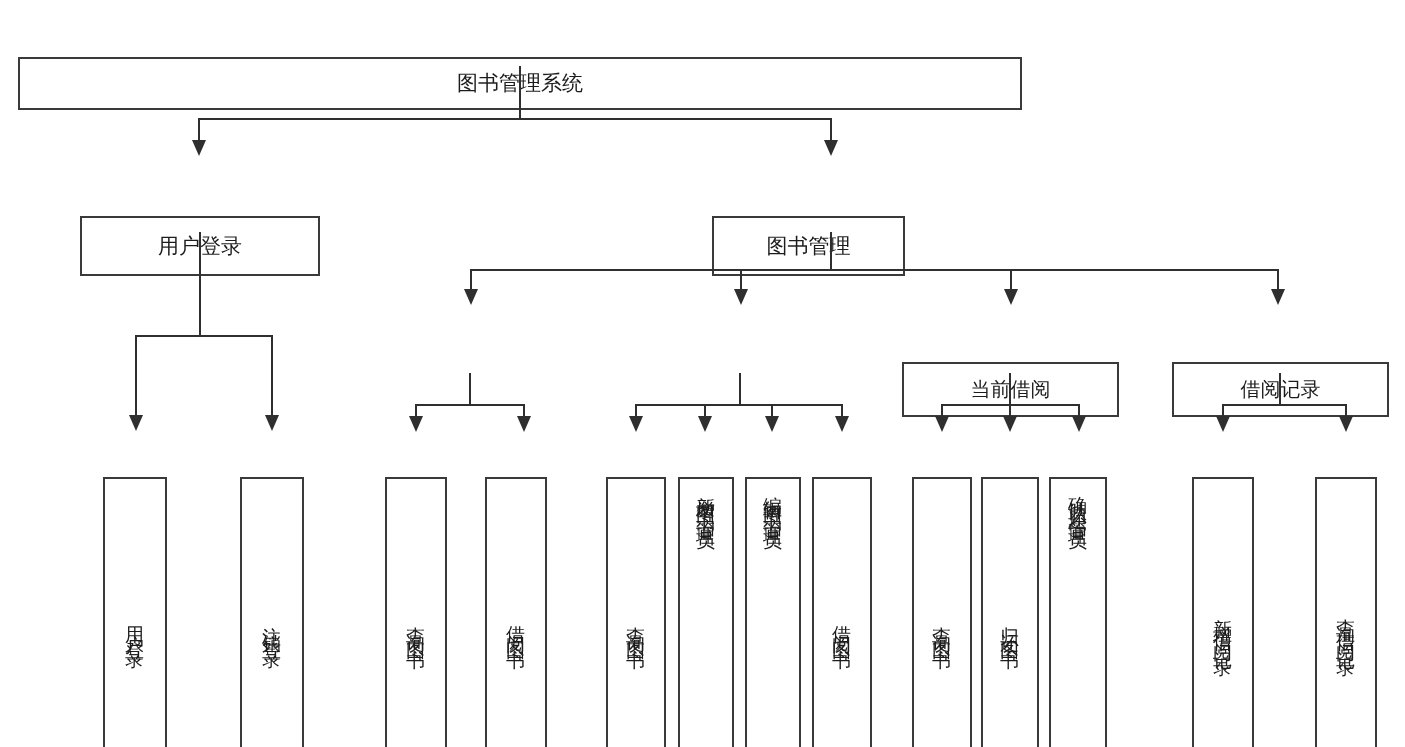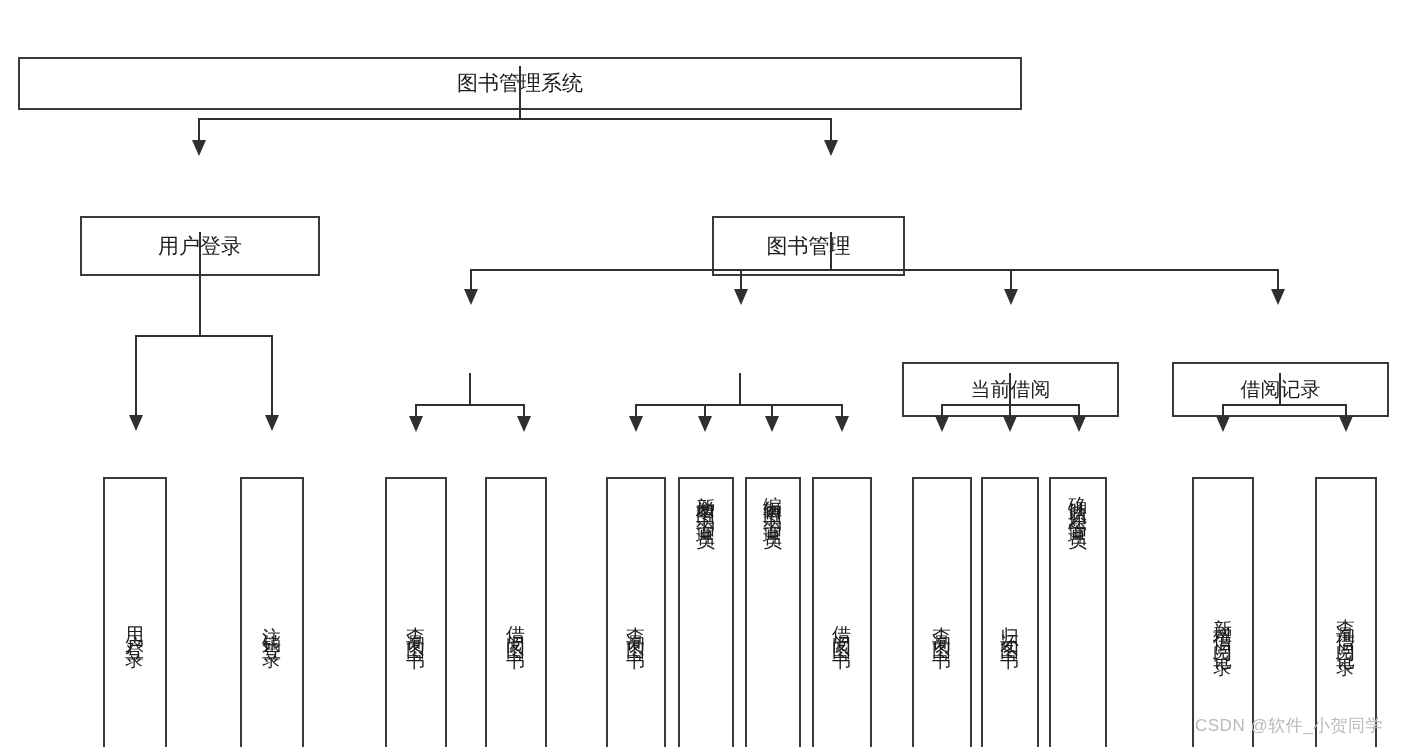--- a/index.html
+++ b/index.html
@@ -196,15 +196,14 @@
     <span class="vtext">确认归还（管理员）</span>
   </div>
 
   <div class="node leaf center-v" style="left:1192px;top:433px;width:62px;height:300px;">
     <span class="vtext">新增借阅记录</span>
   </div>
   <div class="node leaf center-v" style="left:1315px;top:433px;width:62px;height:300px;">
     <span class="vtext">查询借阅记录</span>
   </div>
 
-  <div id="watermark" style="left:1195px;top:714px;">CSDN @软件_小贺同学</div>
 
 </div>
 
 </body></html>

